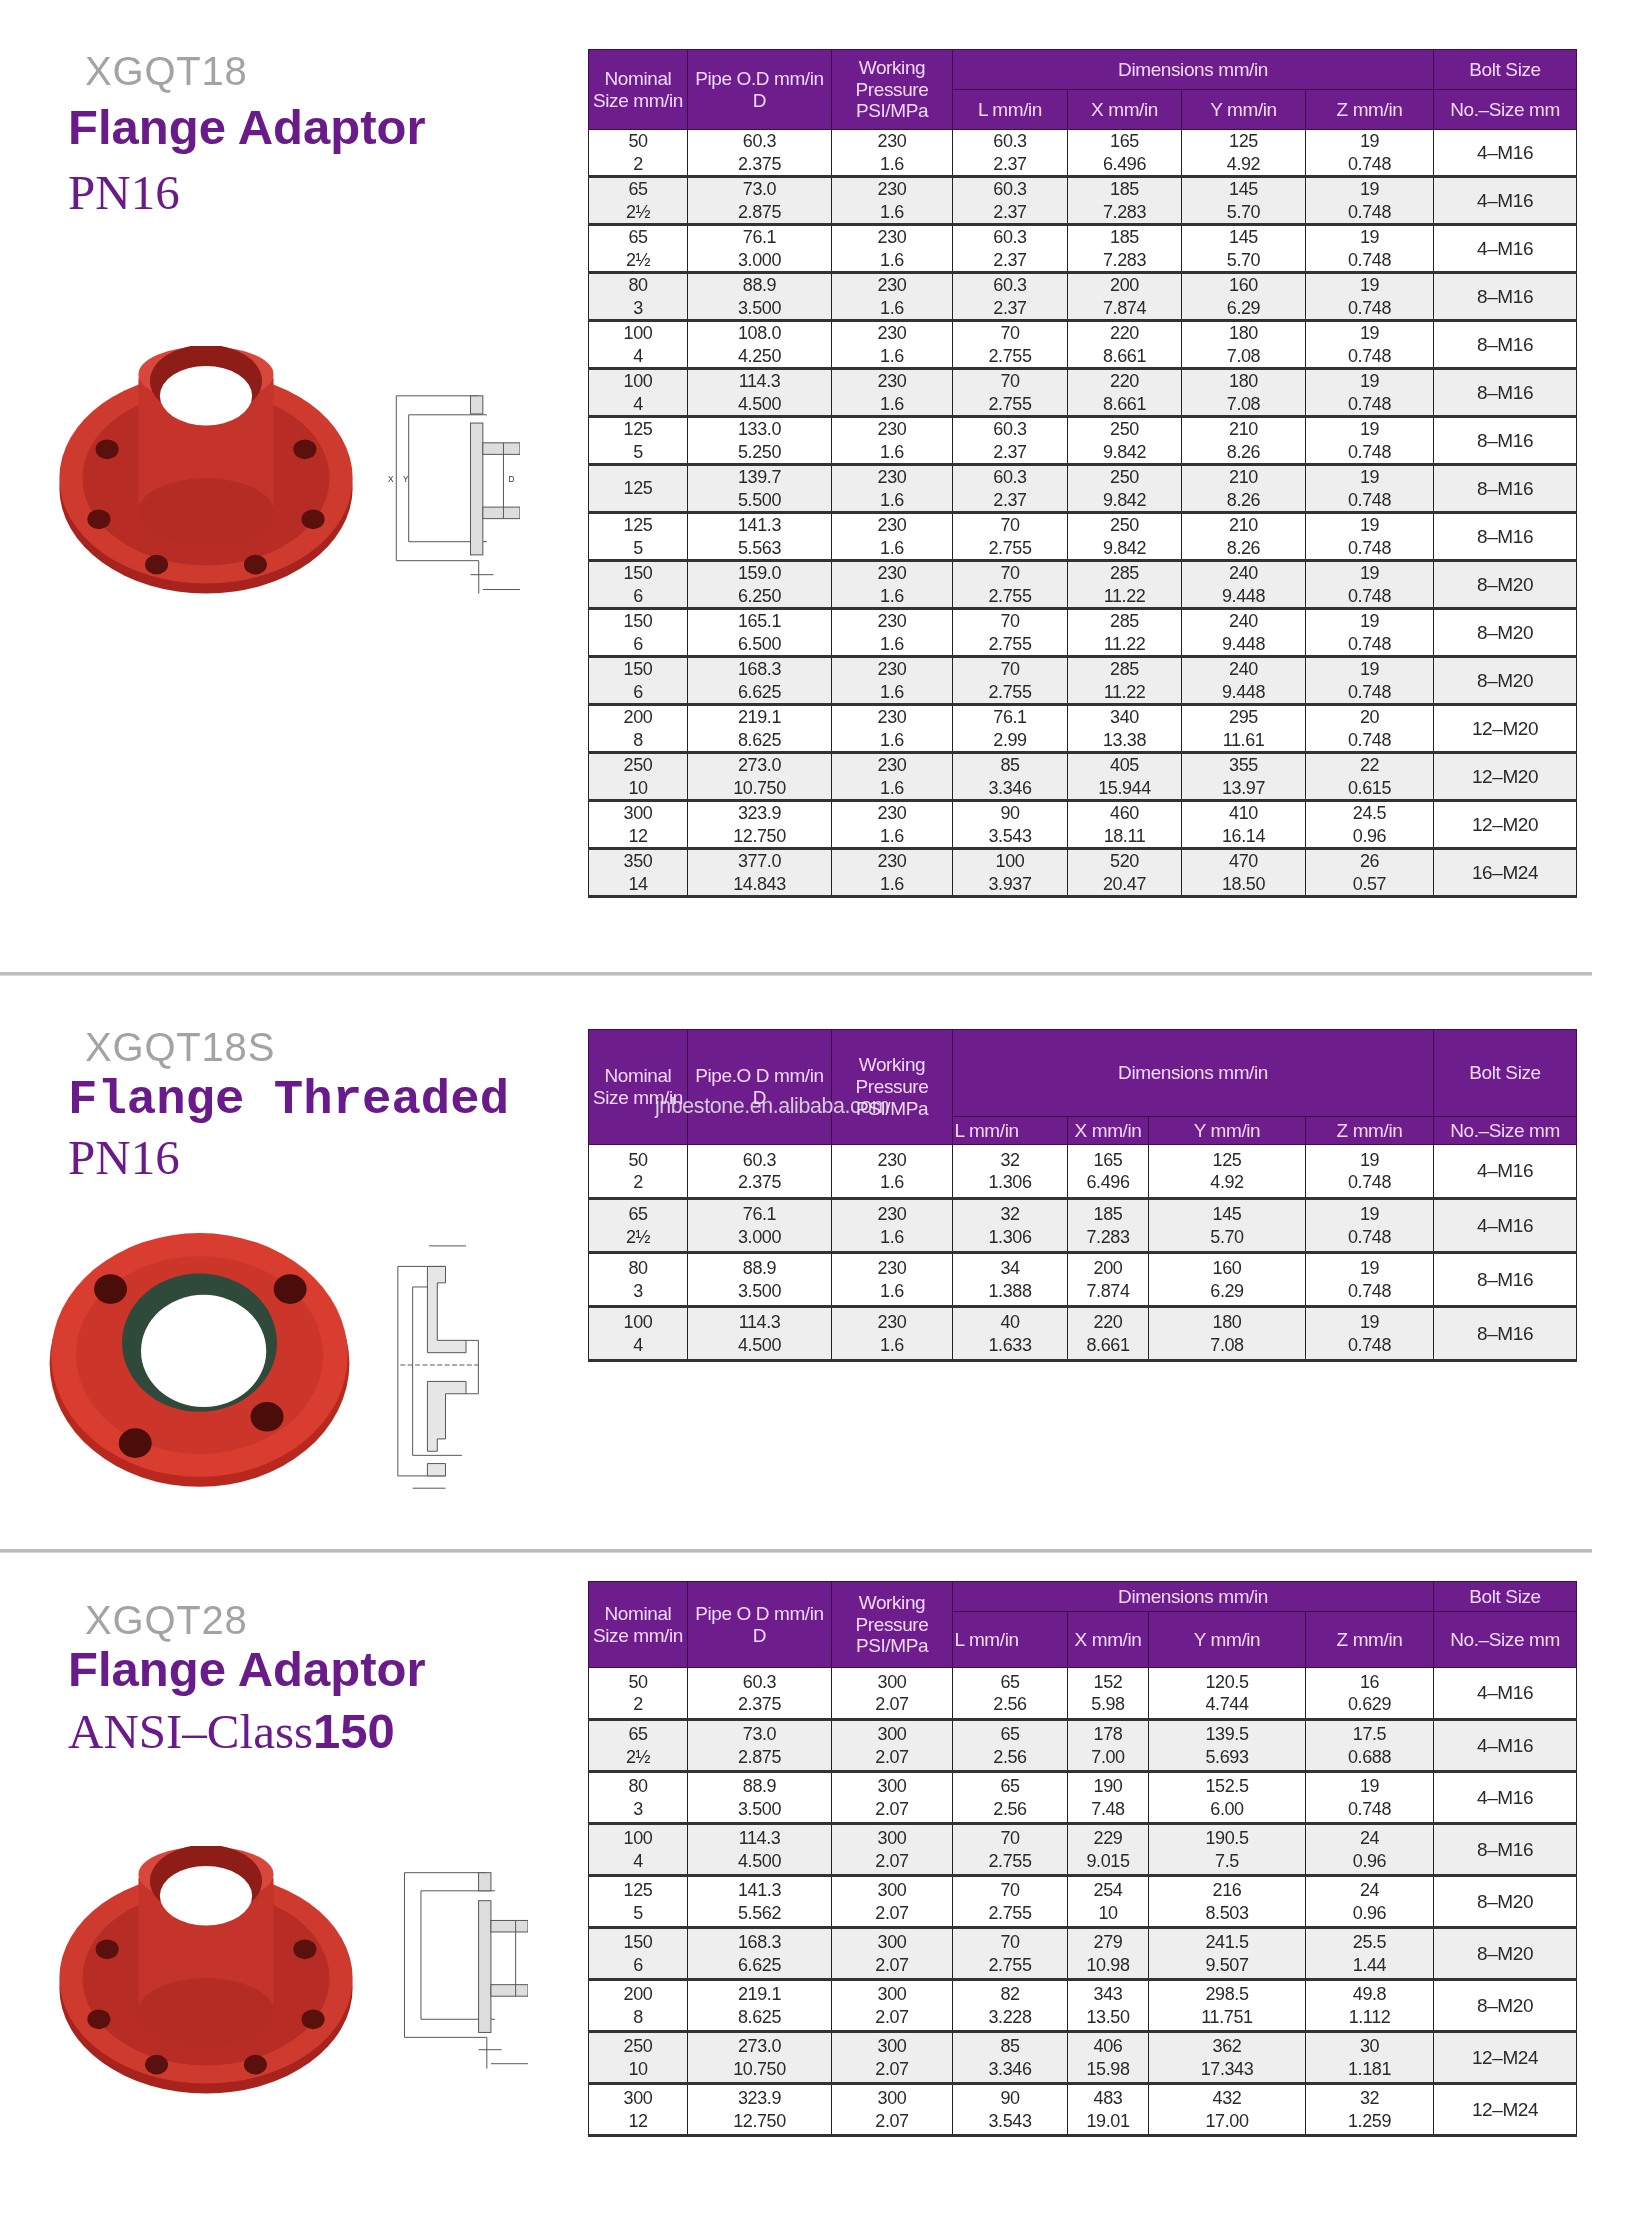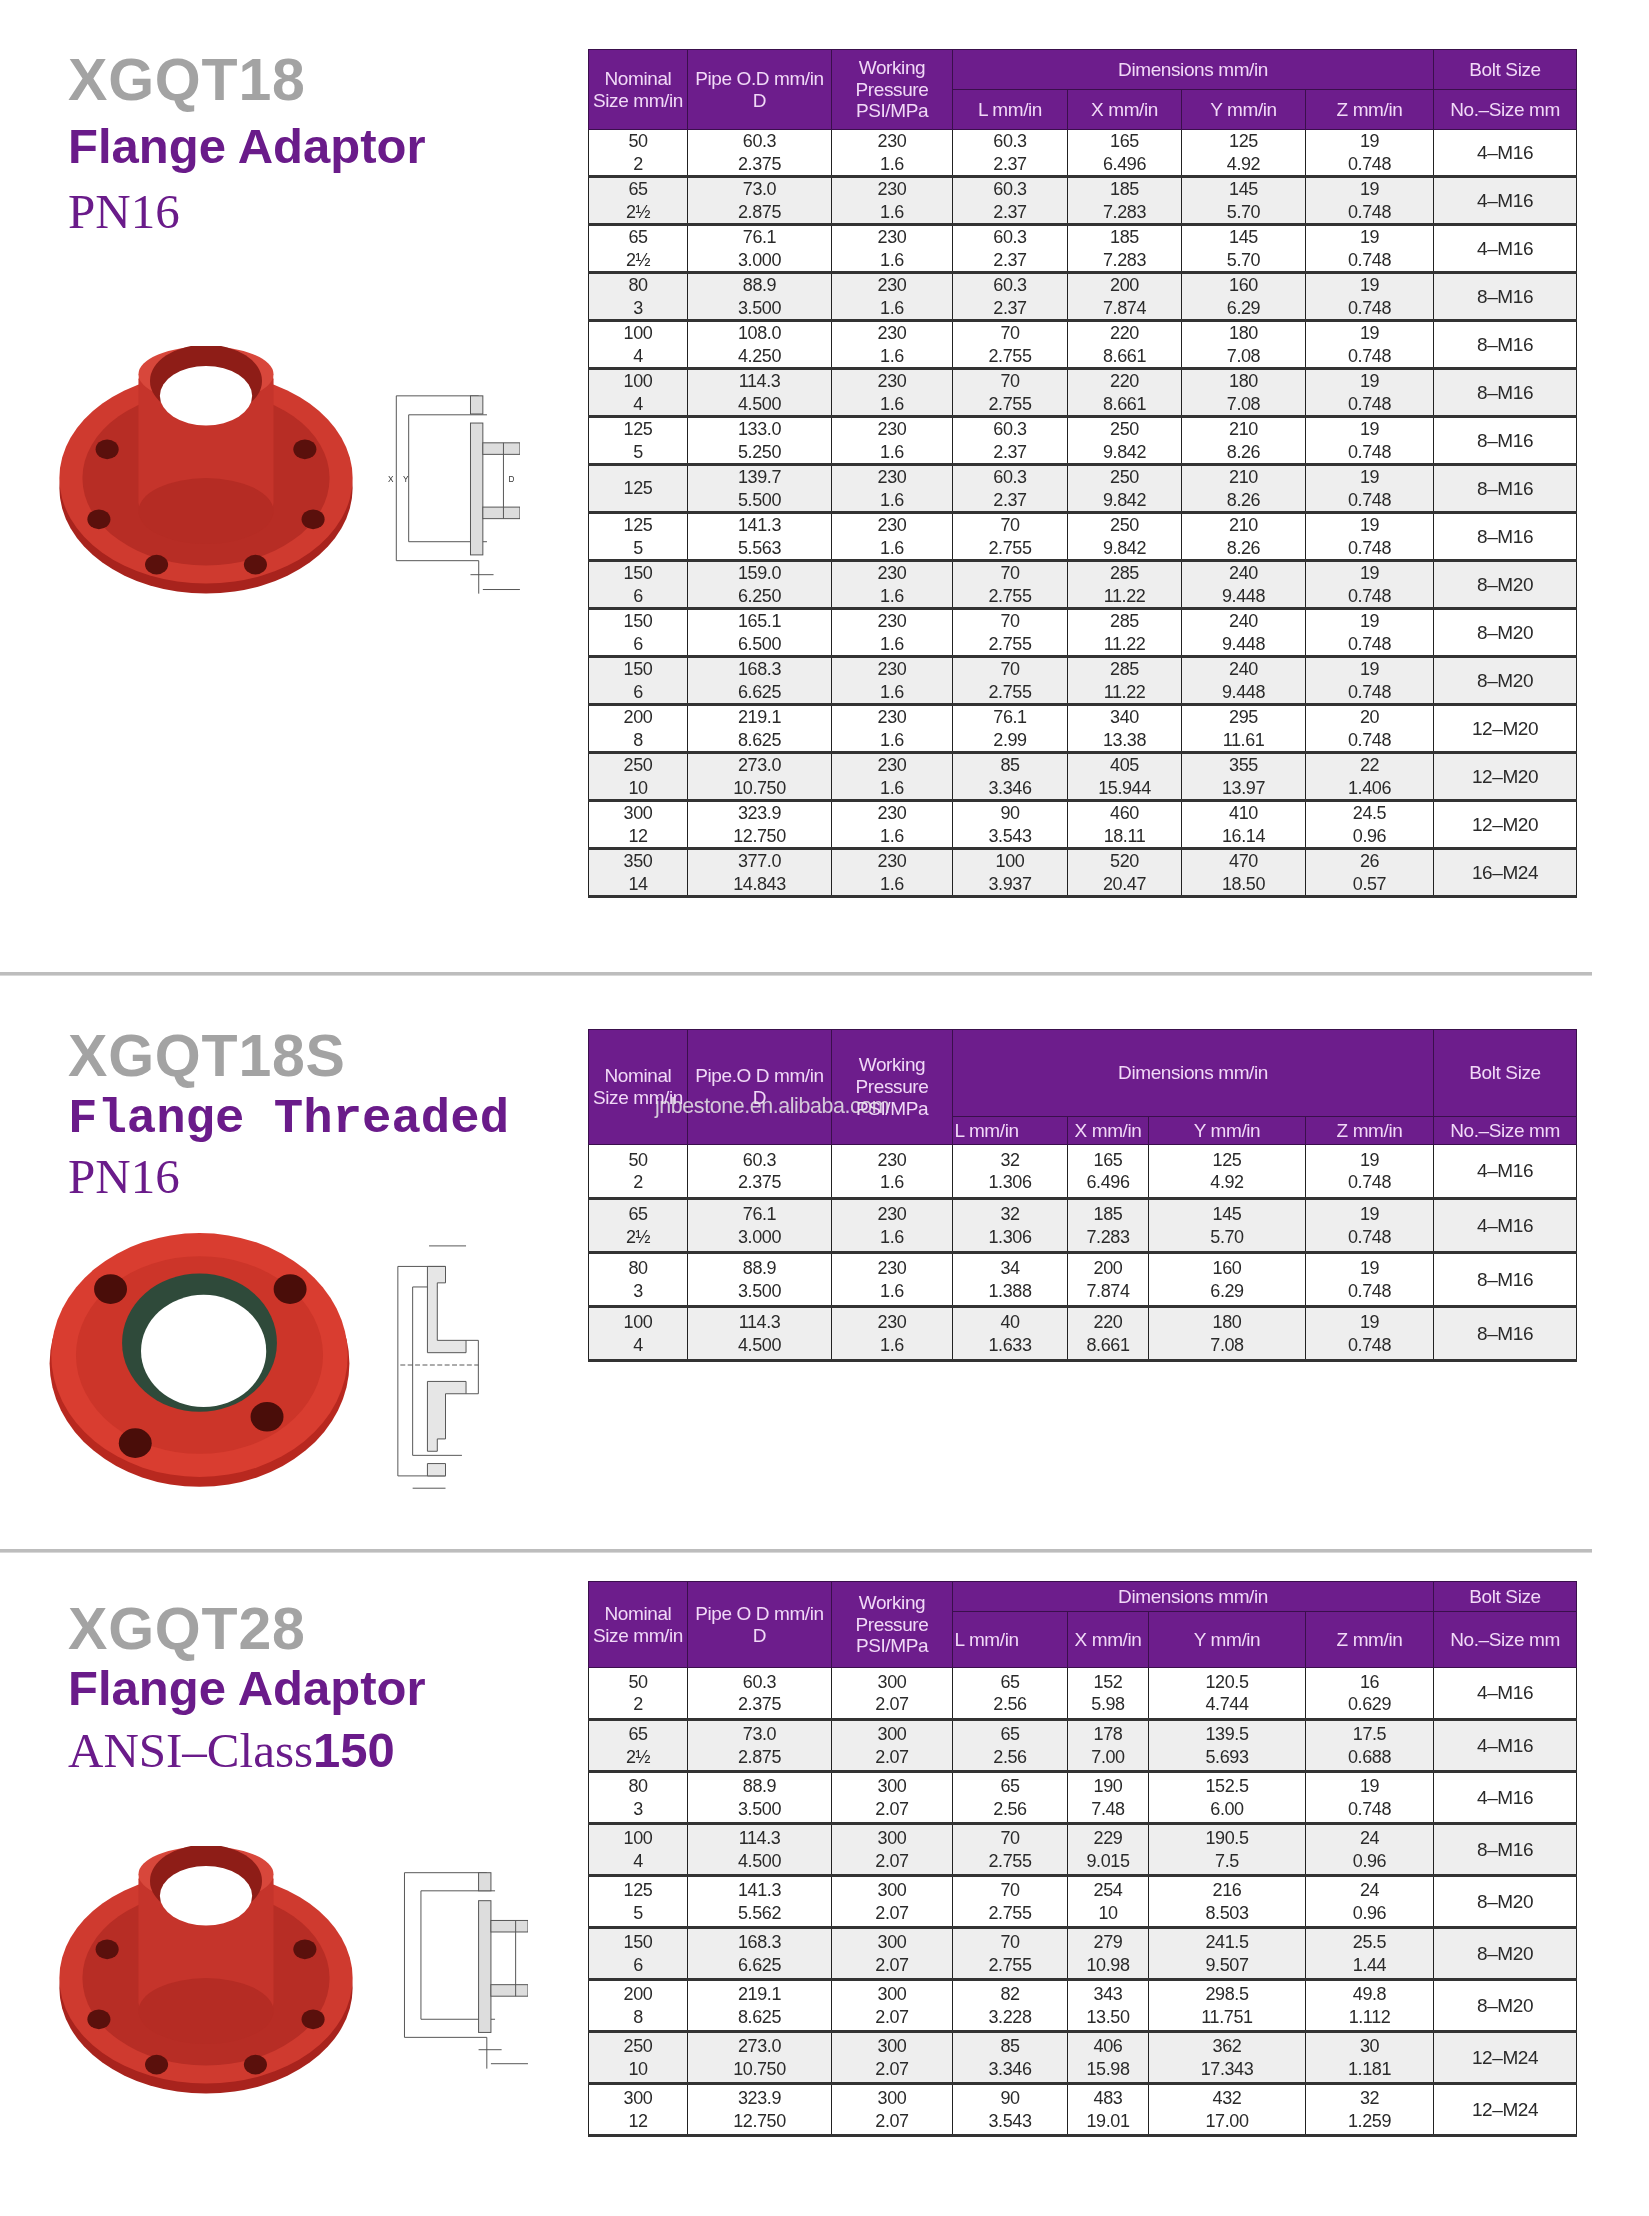--- a/index.html
+++ b/index.html
@@ -1,20 +1,20 @@
 <!DOCTYPE html>
 <html style="font-size:13px"><head>
 <meta charset="utf-8">
 <style>
   html, body { margin: 0; padding: 0; background: #ffffff; }
   body { width: 1650px; height: 2216px; position: relative; overflow: hidden; font-family: "Liberation Sans", sans-serif; }
   .divider { position: absolute; left: 0; width: 1592px; height: 3.3px; background: #bdbdbd; border-bottom: 0.8px solid #d8d8d8; }
 
   .title-block { position: absolute; left: 68px; }
-  .model { font-family: "Liberation Sans", sans-serif; font-weight: bold; color: #a3a3a3; font-size: 59px; letter-spacing: 0.8px; line-height: 1; }
+  .model { font-family: "Liberation Sans", sans-serif; font-weight: normal; color: #a3a3a3; font-size: 40px; letter-spacing: 0.8px; line-height: 1; margin-left: 17px; }
   .product { font-family: "Liberation Sans", sans-serif; font-weight: bold; color: #6a1b8a; font-size: 49px; line-height: 1.1; }
   .standard { font-family: "Liberation Serif", serif; color: #6a1b8a; font-size: 49px; line-height: 1.1; }
   .standard .bold-num { font-family: "Liberation Sans", sans-serif; font-weight: bold; }
 
   
   .flange { position: absolute; }
   .drawing { position: absolute; }
 
   
   table.spec { position: absolute; left: 588px; width: 855px; border-collapse: collapse; table-layout: fixed; font-family: "Liberation Sans", sans-serif; }
@@ -525,21 +525,21 @@
         <td>
           <span class="v">405</span>
           <span class="v">15.944</span>
         </td>
         <td>
           <span class="v">355</span>
           <span class="v">13.97</span>
         </td>
         <td>
           <span class="v">22</span>
-          <span class="v">1.406</span>
+          <span class="v">0.615</span>
         </td>
         <td class="bolt">12–M20</td>
       </tr>
       <tr class="row" style="height: 46px;">
         <td>
           <span class="v">300</span>
           <span class="v">12</span>
         </td>
         <td>
           <span class="v">323.9</span>

